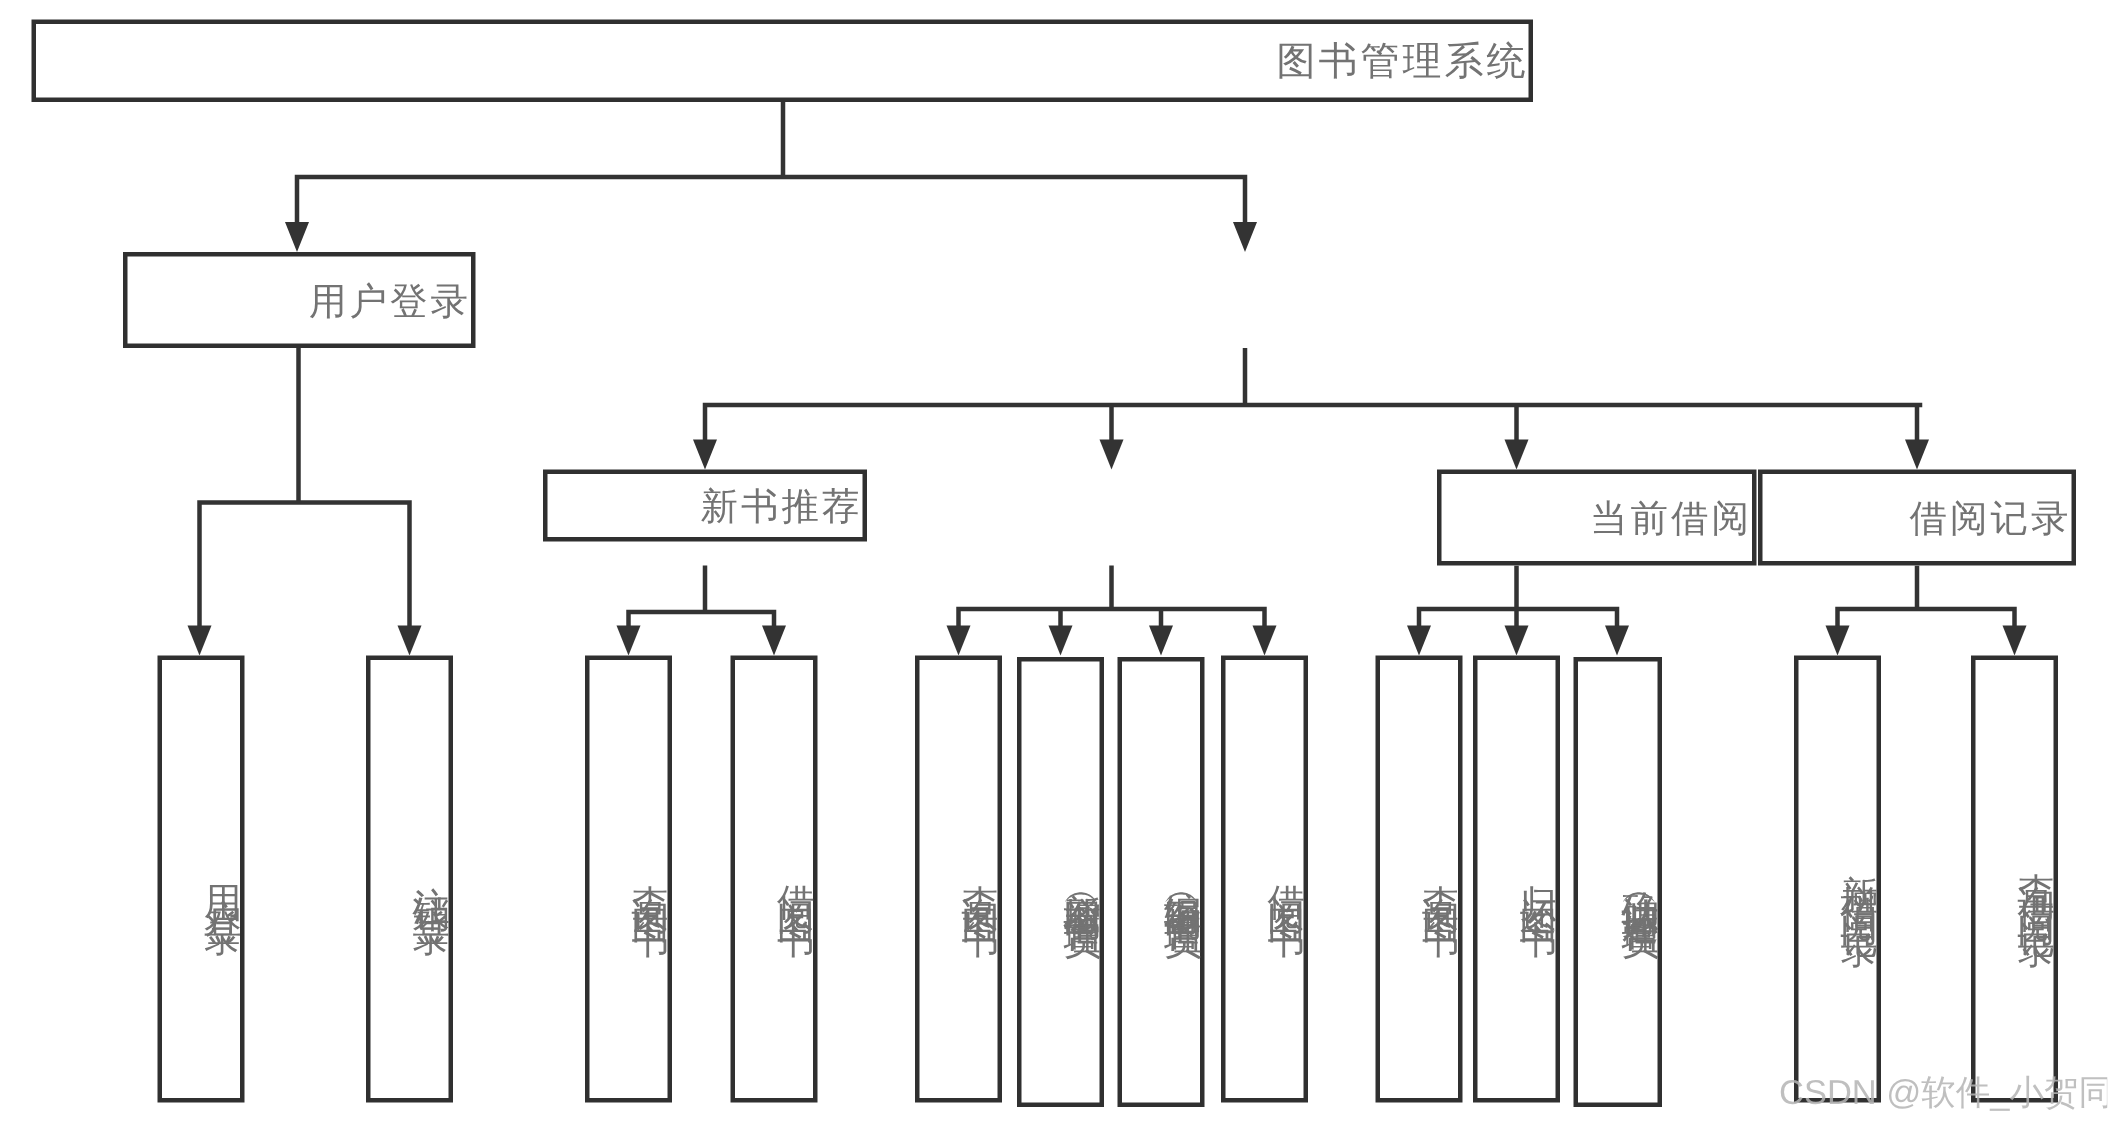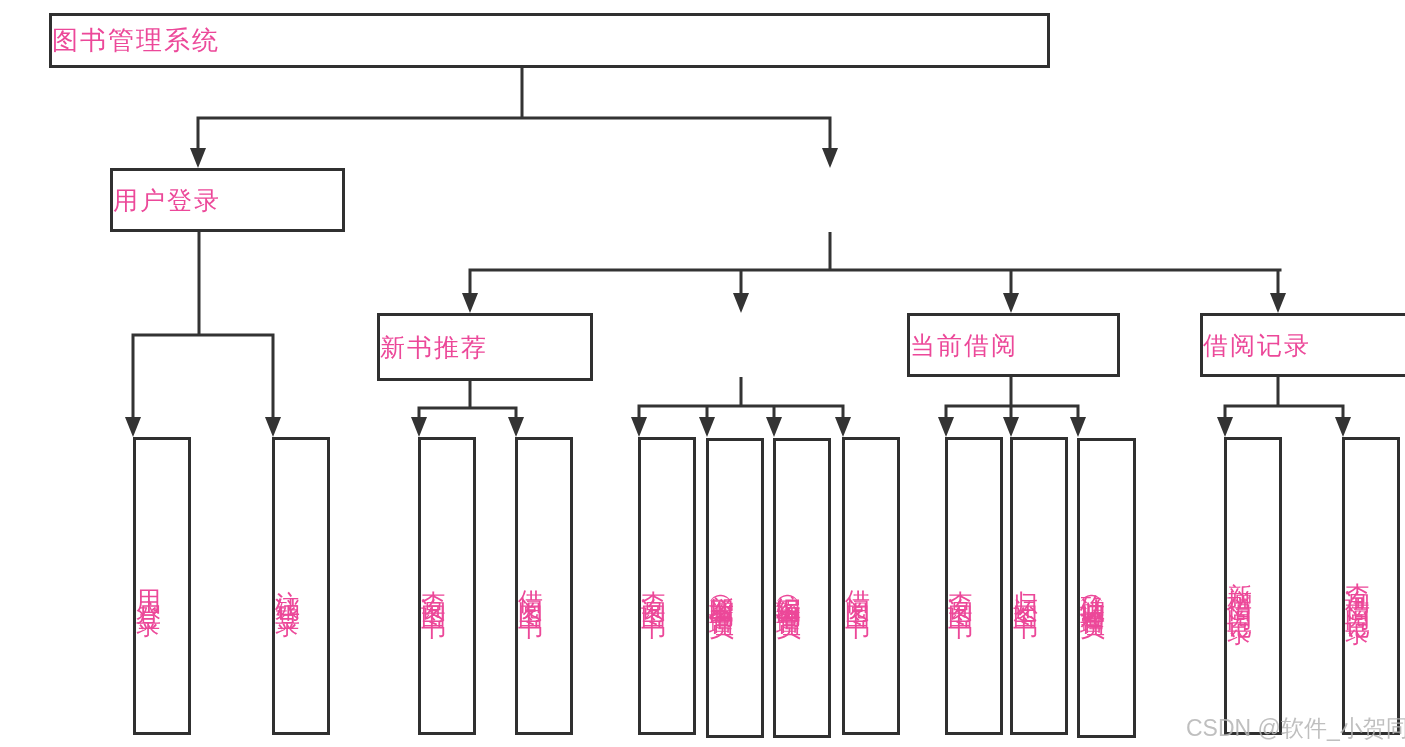--- a/index.html
+++ b/index.html
@@ -9,24 +9,23 @@
     background:#ffffff;
     font-family:"Liberation Sans","DejaVu Sans",sans-serif;
     overflow:hidden;
   }
   svg.connectors{position:absolute;left:0;top:0;z-index:1;}
   .node{
     position:absolute;
     box-sizing:border-box;
     background:#ffffff;
     border:3px solid #303030;
-    display:flex;align-items:center;justify-content:flex-start;
-    color:#ec4899;
+    display:flex;align-items:center;justify-content:flex-end;
+    color:#737373;
     z-index:2;
-    margin-left:28px;
   }
   .h-node span{
     font-size:25px;
     letter-spacing:2px;
     white-space:nowrap;
   }
   .root-node span{font-size:26px;}
   .v-node span{
     writing-mode:vertical-rl;
     text-orientation:mixed;
@@ -93,24 +92,24 @@
   </svg>
 
   <div class="node h-node root-node" style="left:21px;top:13px;width:1001px;height:55px">
     <span>图书管理系统</span>
   </div>
 
   <div class="node h-node" style="left:82px;top:168px;width:235px;height:64px">
     <span>用户登录</span>
   </div>
 
-  <div class="node h-node" style="left:349px;top:313px;width:216px;height:68px">
+  <div class="node h-node" style="left:362px;top:313px;width:216px;height:48px">
     <span>新书推荐</span>
   </div>
-  <div class="node h-node" style="left:879px;top:313px;width:213px;height:64px">
+  <div class="node h-node" style="left:958px;top:313px;width:213px;height:64px">
     <span>当前借阅</span>
   </div>
   <div class="node h-node" style="left:1172px;top:313px;width:212px;height:64px">
     <span>借阅记录</span>
   </div>
 
   <div class="node v-node" style="left:105px;top:437px;width:58px;height:298px">
     <span>用户登录</span>
   </div>
   <div class="node v-node" style="left:244px;top:437px;width:58px;height:298px">

